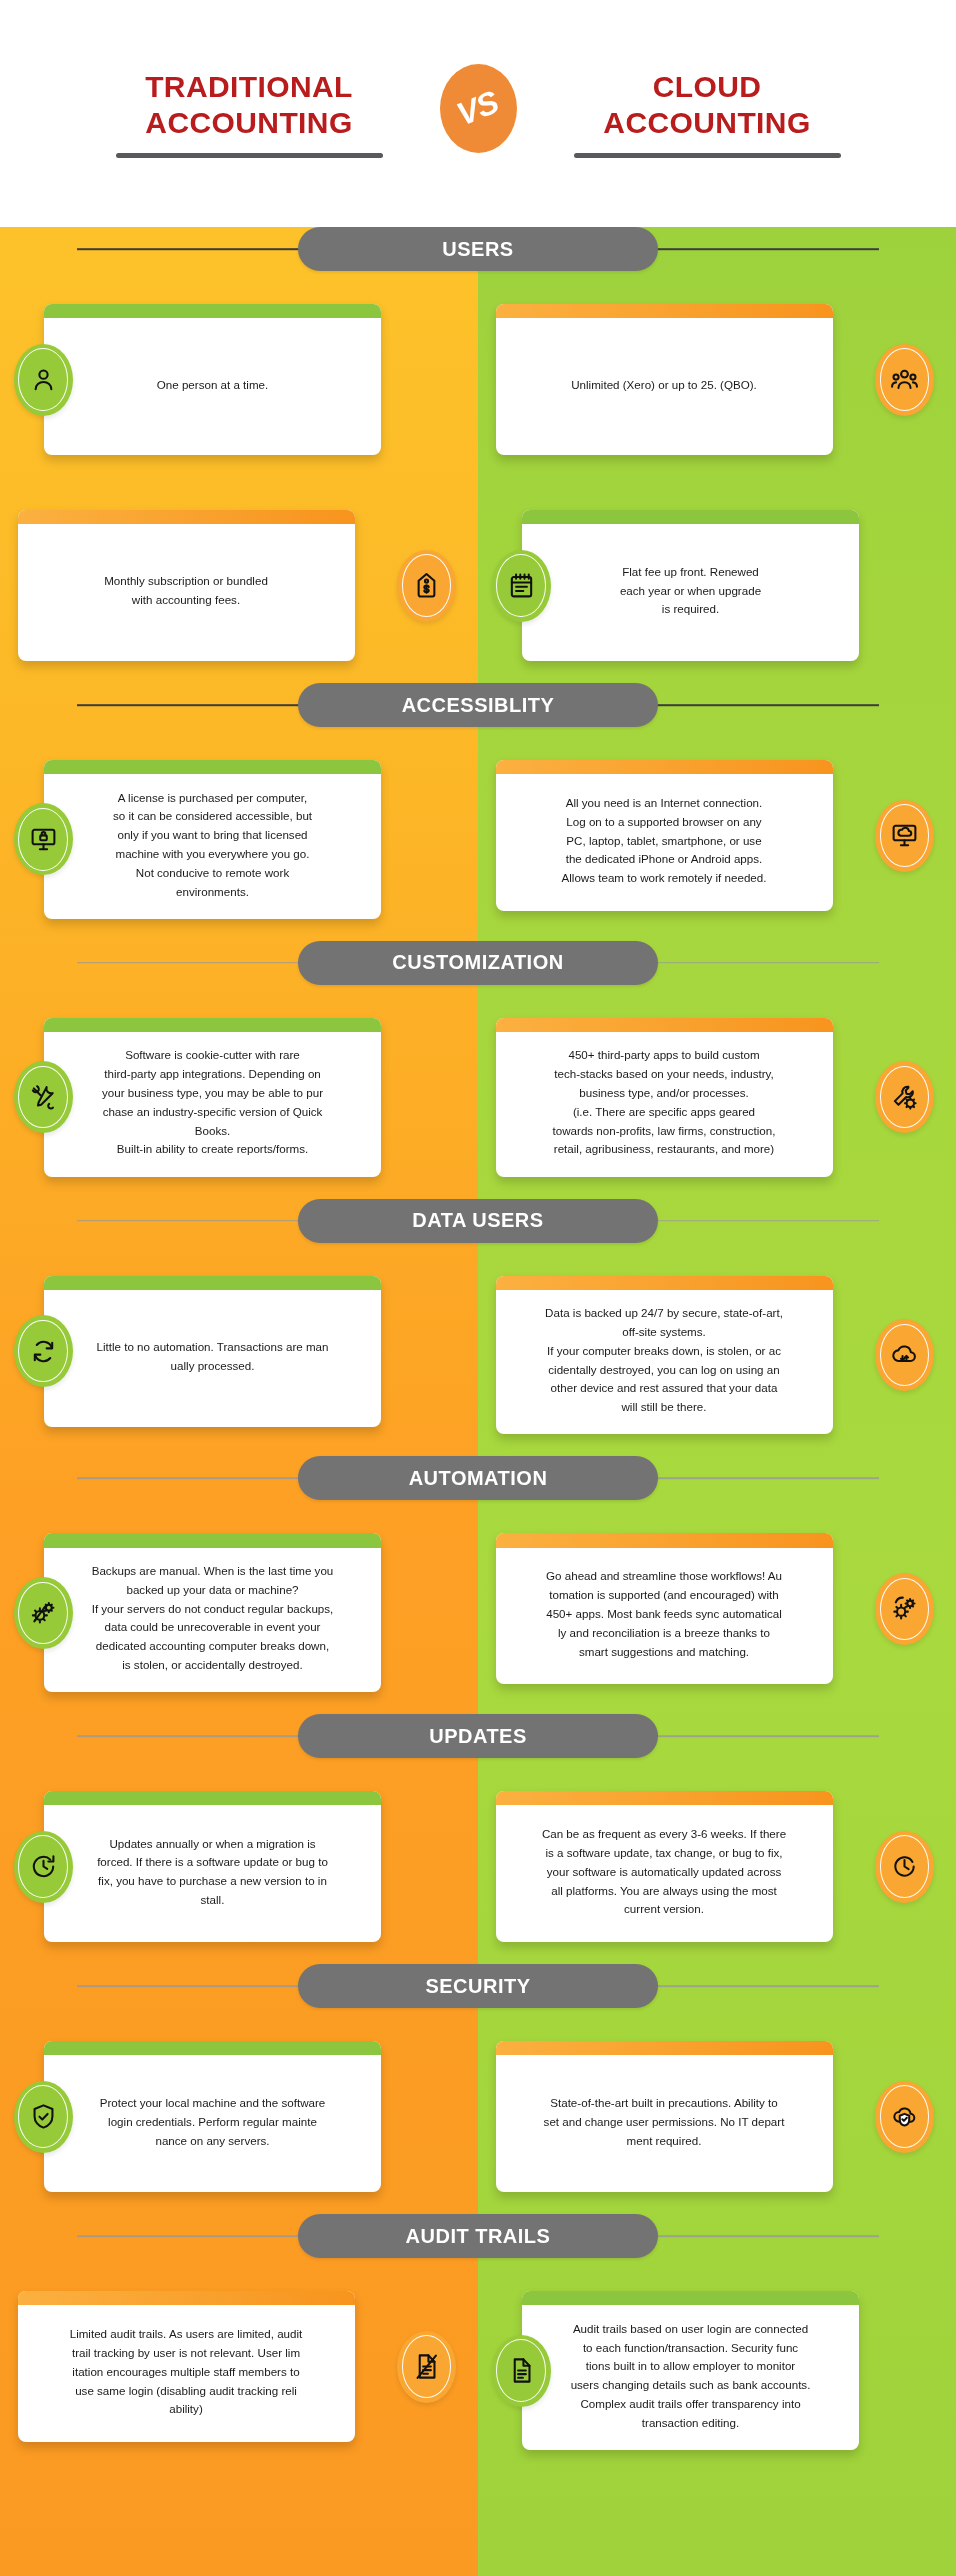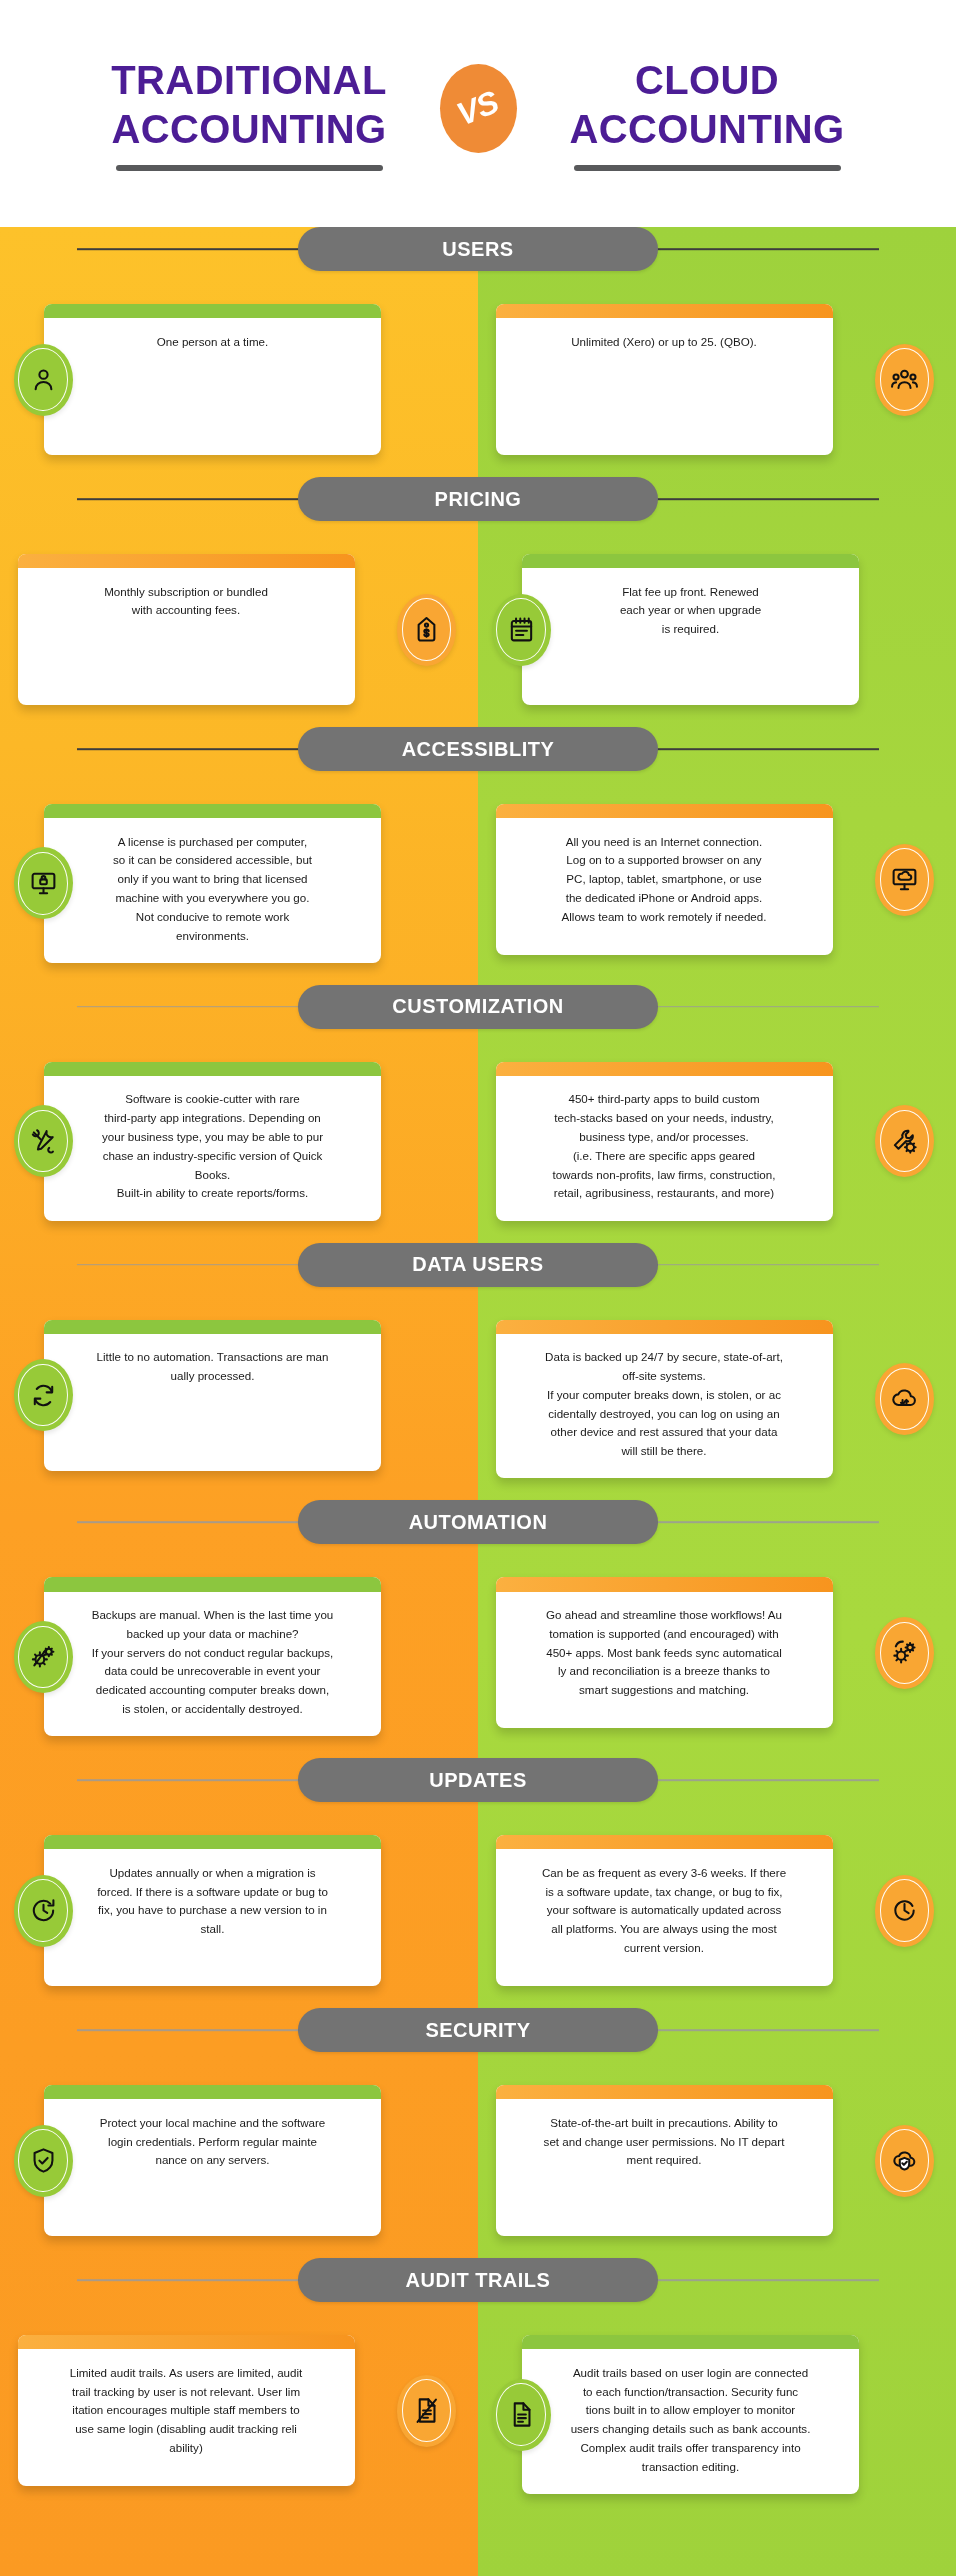--- a/index.html
+++ b/index.html
@@ -27,23 +27,23 @@
 
   .header-side {
     width: 343px;
     display: flex;
     flex-direction: column;
     align-items: center;
     justify-content: center;
   }
 
   .header-title {
-    font-size: 40px;
+    font-size: 30px;
     font-weight: bold;
-    color: #4c1d95;
+    color: #b91c1c;
     letter-spacing: 0.4px;
     line-height: 1.22;
     text-align: center;
     white-space: pre-line;
   }
 
   .header-rule {
     margin-top: 11px;
     width: 267px;
     height: 5.6px;
@@ -178,21 +178,21 @@
     height: 14.3px;
     width: 100%;
     flex: none;
   }
   .card.green-strip .card-strip  { background: #8cc63f; }
   .card.orange-strip .card-strip { background: linear-gradient(90deg,#fbb040 0%, #f7941e 100%); }
 
   .card-body {
     flex: 1;
     display: flex;
-    align-items: flex-start;
+    align-items: center;
     justify-content: center;
     padding: 14.3px 21px 17.5px 21px;
   }
   .card-text {
     font-size: 11.6px;
     line-height: 1.62;
     color: #1a1a1a;
     text-align: center;
     white-space: pre-line;
   }
@@ -289,27 +289,20 @@
               <circle cx="19" cy="10" r="2.1" fill="none" stroke="#111" stroke-width="1.7" stroke-linecap="round" stroke-linejoin="round"></circle>
               <path d="M7 19c0-2.9 2.2-4.8 5-4.8s5 1.9 5 4.8" fill="none" stroke="#111" stroke-width="1.7" stroke-linecap="round" stroke-linejoin="round"></path>
               <path d="M1.7 18c0-2.2 1.4-3.6 3.3-3.6" fill="none" stroke="#111" stroke-width="1.7" stroke-linecap="round" stroke-linejoin="round"></path>
               <path d="M22.3 18c0-2.2-1.4-3.6-3.3-3.6" fill="none" stroke="#111" stroke-width="1.7" stroke-linecap="round" stroke-linejoin="round"></path>
             </svg>
         </div>
       </div>
     </div>
   </div>
     <div class="section">
-    <div class="band">
-      <div class="band-line left"></div>
-      <div class="band-line right"></div>
-      <div class="pill">
-        <span class="pill-label">PRICING</span>
-      </div>
-    </div>
 
     <div class="row">
       <div class="pane right">
         <div class="card orange-strip">
           <div class="card-strip"></div>
           <div class="card-body">
             <div class="card-text">Monthly subscription or bundled
 with accounting fees.</div>
           </div>
         </div>

